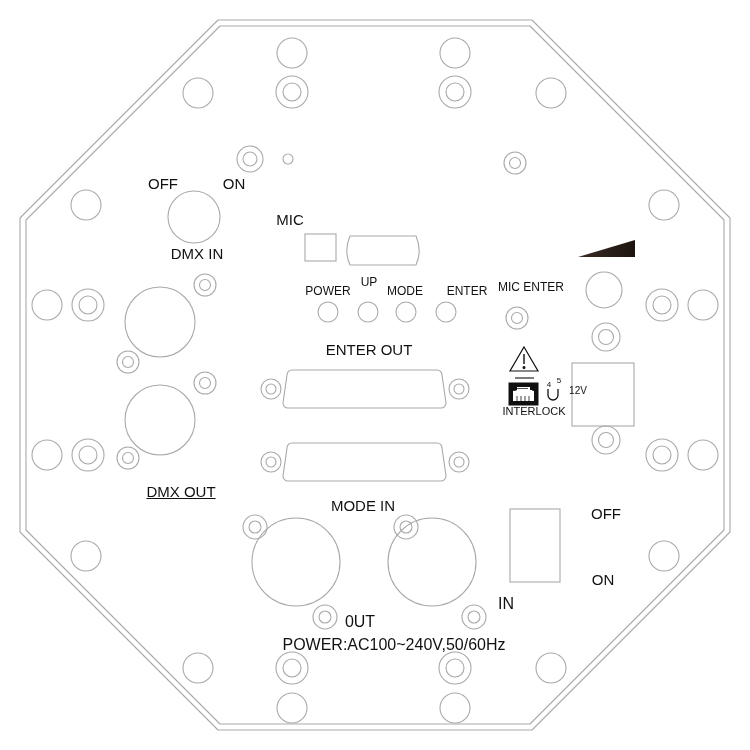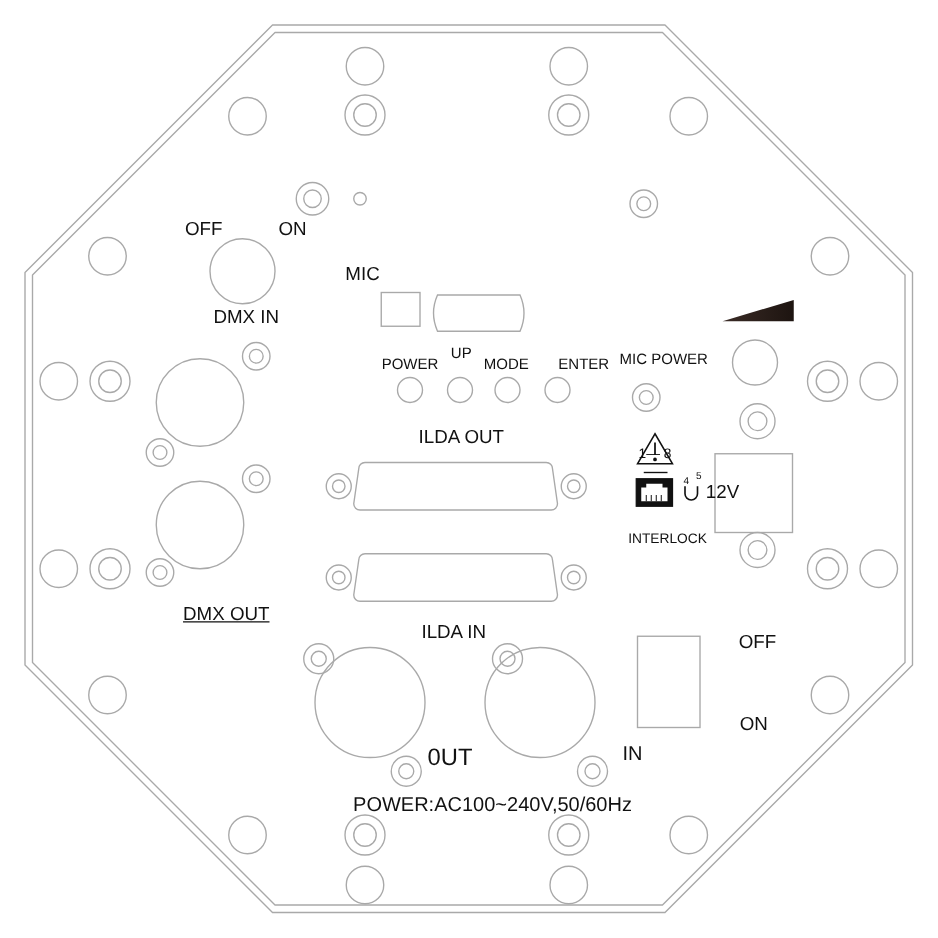--- a/index.html
+++ b/index.html
@@ -16,24 +16,24 @@
   .lbl{
     position:absolute;
     font-family:"Liberation Sans", sans-serif;
     color:#111111;
     white-space:nowrap;
     line-height:1;
     -webkit-font-smoothing:antialiased;
   }
   .lbl-15{font-size:15px;}
   .lbl-14{font-size:16px;}
-  .lbl-13{font-size:19px;}
+  .lbl-13{font-size:16px;margin-top:17px;}
   .lbl-12{font-size:12px;}
   .lbl-11{font-size:11px;}
-  .lbl-10{font-size:15px;}
+  .lbl-10{font-size:10px;}
   .lbl-8{font-size:8px;}
   .ctr{transform:translateX(-50%);}
 </style>
 </head>
 <body>
 
 <div id="panel-root">
 
   <svg id="panel-svg" viewBox="0 0 750 750">
     <defs>
@@ -206,32 +206,32 @@
   <div>
     <div class="lbl lbl-15 ctr" style="left:163px;top:176px;">OFF</div>
     <div class="lbl lbl-15 ctr" style="left:234px;top:176px;">ON</div>
     <div class="lbl lbl-15 ctr" style="left:290px;top:176px;margin-top:36px;">MIC</div>
     <div class="lbl lbl-15 ctr" style="left:197px;top:246px;">DMX  IN</div>
 
     <div class="lbl lbl-12 ctr" style="left:328px;top:285px;">POWER</div>
     <div class="lbl lbl-12 ctr" style="left:369px;top:276px;">UP</div>
     <div class="lbl lbl-12 ctr" style="left:405px;top:285px;">MODE</div>
     <div class="lbl lbl-12 ctr" style="left:447px;top:285px;padding-left:40px;">ENTER</div>
-    <div class="lbl lbl-12 ctr" style="left:531px;top:281px;">MIC POWER</div>
-
-    <div class="lbl lbl-15 ctr" style="left:369px;top:342px;">ILDA OUT</div>
-
-    <div class="lbl lbl-11 ctr" style="left:524px;top:358px;">1— 8</div>
+    <div class="lbl lbl-12 ctr" style="left:531px;top:281px;">MIC ENTER</div>
+
+    <div class="lbl lbl-15 ctr" style="left:369px;top:342px;">ENTER OUT</div>
+
+    <div class="lbl lbl-11 ctr" style="left:524px;top:382px;">1— 8</div>
     <div class="lbl lbl-8  ctr" style="left:549px;top:381px;">4</div>
     <div class="lbl lbl-8  ctr" style="left:559px;top:377px;">5</div>
     <div class="lbl lbl-10 ctr" style="left:578px;top:386px;">12V</div>
-    <div class="lbl lbl-11 ctr" style="left:534px;top:426px;">INTERLOCK</div>
+    <div class="lbl lbl-11 ctr" style="left:534px;top:406px;">INTERLOCK</div>
 
     <div class="lbl lbl-15 ctr" style="left:181px;top:484px;text-decoration:underline;">DMX  OUT</div>
-    <div class="lbl lbl-15 ctr" style="left:363px;top:498px;">ILDA IN</div>
+    <div class="lbl lbl-15 ctr" style="left:363px;top:498px;">MODE IN</div>
 
     <div class="lbl lbl-13 ctr" style="left:360px;top:597px;">0UT</div>
     <div class="lbl lbl-14 ctr" style="left:506px;top:596px;">IN</div>
 
     <div class="lbl lbl-15 ctr" style="left:606px;top:506px;">OFF</div>
     <div class="lbl lbl-15 ctr" style="left:603px;top:572px;">ON</div>
 
     <div class="lbl lbl-14 ctr" style="left:394px;top:637px;">POWER:AC100~240V,50/60Hz</div>
   </div>
 

